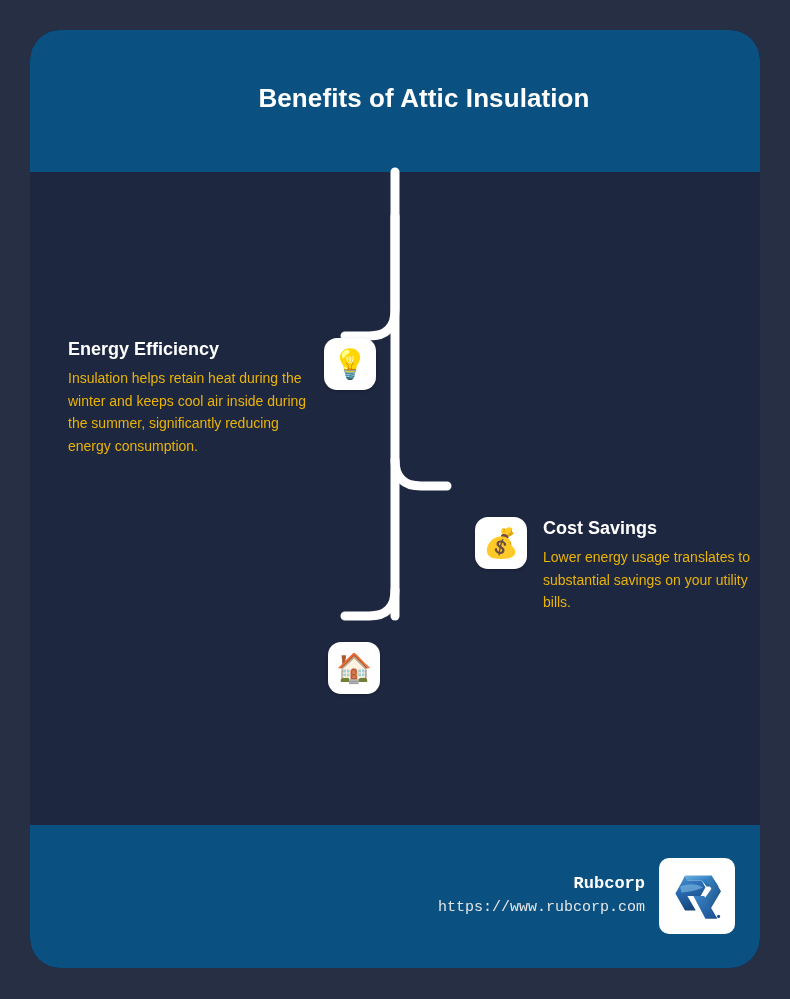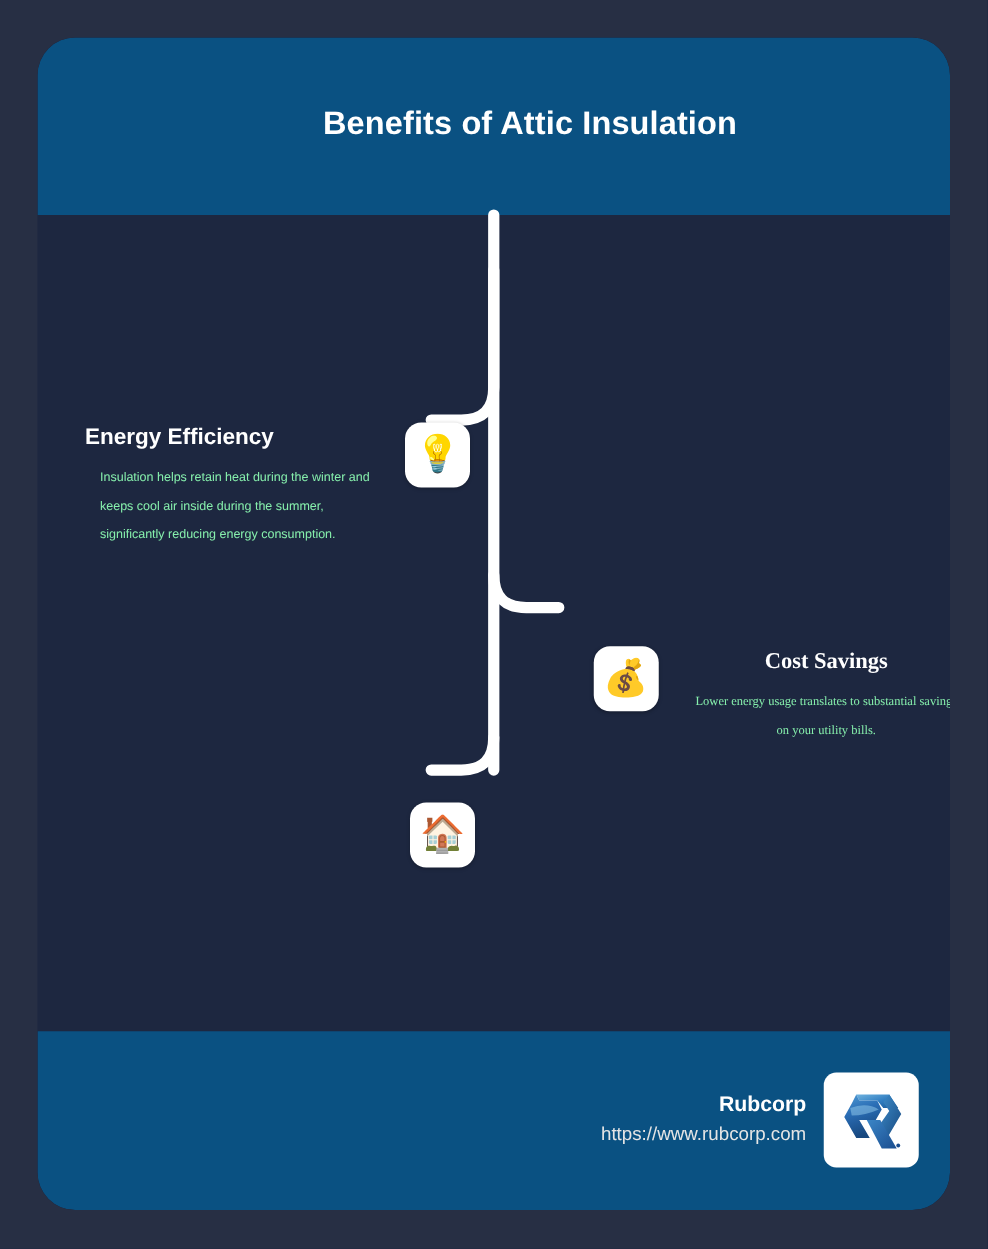--- a/index.html
+++ b/index.html
@@ -94,36 +94,35 @@
     box-shadow: 0 1px 3px rgba(0,0,0,0.25);
   }
 
   .item-text {
     width: 245px;
   }
   .item-text.align-right {
     padding-right: 16px;
   }
   .item-text.align-left {
-    text-align: center;
+    text-align: left;
     padding-left: 16px;
-    font-family: Liberation Serif, serif;
   }
   .item-heading {
     color: #ffffff;
     font-size: 18px;
     font-weight: bold;
     line-height: 22px;
     margin: 0 0 7px 0;
   }
   .item-desc {
-    color: #86efac;
-    font-size: 10px;
+    color: #eab308;
+    font-size: 14px;
     line-height: 22.5px;
-    margin: 12px;
+    margin: 0;
   }
 
   
   #item-energy-efficiency { left: 38px;  top: 166px; }
   #item-cost-savings      { left: 445px; top: 345px; }
   #item-enhanced-comfort  { left: 30px;  top: 470px; }
 
   #item-energy-efficiency .item-text { width: 240px; }
   #item-cost-savings .item-text      { width: 236px; }
   #item-enhanced-comfort .item-text  { width: 252px; }
@@ -137,20 +136,21 @@
     height: 143px;
     background: #0a5182;
     border-radius: 0 0 30px 30px;
   }
   #footer-inner {
     position: absolute;
     right: 25px;
     top: 33px;
     display: flex;
     align-items: center;
+    font-family: Liberation Mono, monospace;
   }
   #footer-texts {
     text-align: right;
     padding-right: 14px;
   }
   #footer-brand {
     color: #ffffff;
     font-size: 17px;
     font-weight: bold;
     line-height: 22px;

